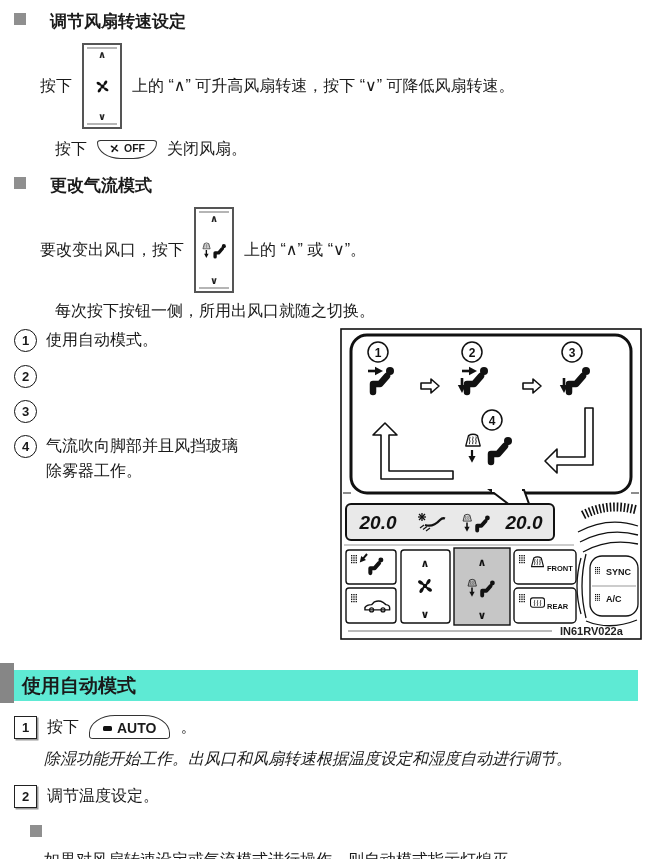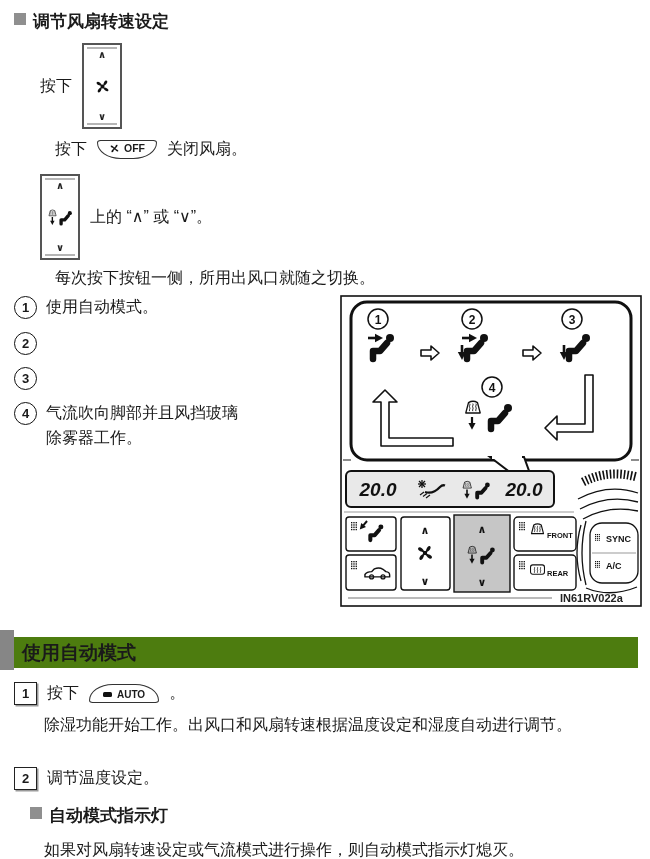--- a/index.html
+++ b/index.html
@@ -3,58 +3,58 @@
 <meta charset="utf-8">
 <style>
   html,body{margin:0;padding:0;}
   body{
     width:650px;height:859px;background:#fff;color:#1a1a1a;
     font-family:"Liberation Sans","DejaVu Sans",sans-serif;
     font-size:16px;overflow:hidden;
   }
   .page{padding:10px 4px 0 0;}
   
-  .sq-heading{display:flex;align-items:flex-start;gap:7px;font-weight:bold;font-size:17px;margin:0 0 10px 14px;}
+  .sq-heading{display:flex;align-items:flex-start;gap:24px;font-weight:bold;font-size:17px;margin:0 0 10px 14px;}
   .sq-heading .sq{width:12px;height:12px;background:#8f8f8f;margin-top:3px;flex:none;}
   .sq-heading.indent2{margin-left:30px;}
   
   .irow{display:flex;align-items:center;gap:10px;margin-left:40px;}
   .irow.deep{margin-left:55px;}
   .plain{margin:0 0 12px 55px;}
   
   .vbtn{width:36px;height:72px;border:2px solid #555;background:#fff;display:inline-flex;flex-direction:column;
         align-items:center;justify-content:space-between;padding:5px 0;position:relative;flex:none;}
   .vbtn::before,.vbtn::after{content:"";position:absolute;left:3px;right:3px;height:2px;background:#b5b5b5;}
   .vbtn::before{top:2px;} .vbtn::after{bottom:2px;}
   .vbtn .caret{font-size:10px;font-weight:bold;color:#222;line-height:1;}
   
   .off-pill{display:inline-flex;align-items:center;gap:4px;border:1.6px solid #333;background:#fff;
             border-radius:4px 4px 26px 26px / 3px 3px 18px 18px;padding:1px 11px 4px;flex:none;justify-content:center;}
   .off-pill .lbl{font-size:10.5px;font-weight:bold;}
   .auto-pill{display:inline-flex;align-items:center;gap:5px;border:1.6px solid #333;background:#fff;
              border-radius:26px 26px 4px 4px / 18px 18px 3px 3px;padding:4px 13px 2px;flex:none;}
   .auto-pill .ind{width:9px;height:5px;background:#111;border-radius:1.5px;}
-  .auto-pill .lbl{font-size:10px;font-weight:bold;}
+  .auto-pill .lbl{font-size:14px;font-weight:bold;}
   
   .cols{display:flex;align-items:flex-start;margin-top:6px;}
   .leftcol{width:340px;flex:none;padding-left:14px;box-sizing:border-box;}
   .numitem{display:flex;gap:9px;margin-bottom:11px;}
   .circ{width:21px;height:21px;border:1.6px solid #111;border-radius:50%;flex:none;
         display:flex;align-items:center;justify-content:center;font-size:13px;font-weight:bold;margin-top:1px;}
   .numitem .txt{width:202px;line-height:1.55;}
   .diagram{width:302px;flex:none;}
   
-  .section-bar{position:relative;background:#4d7c0f;height:31px;margin:26px 8px 14px 0;
+  .section-bar{position:relative;background:#5eead4;height:31px;margin:26px 8px 14px 0;
                display:flex;align-items:center;padding-left:22px;font-weight:bold;font-size:19px;}
   .section-bar::before{content:"";position:absolute;left:0;top:-7px;width:14px;height:40px;background:#868686;}
   
   .step{display:flex;align-items:center;gap:10px;margin:0 0 8px 14px;}
   .stepnum{width:21px;height:21px;border:1.5px solid #222;box-shadow:1.5px 1.5px 0 #9a9a9a;flex:none;
            display:flex;align-items:center;justify-content:center;font-size:13px;font-weight:bold;}
-  .step-detail{margin:0 0 30px 44px;line-height:1.5;}
+  .step-detail{margin:0 0 14px 44px;line-height:1.5;font-style:italic;}
   .bodytext{margin:0 0 6px 44px;line-height:1.65;}
   svg text{font-family:"Liberation Sans","DejaVu Sans",sans-serif;}
   .defs-holder{position:absolute;width:0;height:0;}
 </style>
 </head>
 <body>
 
 <svg class="defs-holder" aria-hidden="true">
   <defs>
     <g id="gperson">
@@ -141,35 +141,41 @@
 
   <div class="irow" style="margin-bottom:10px;">
     <span>按下</span>
     <span class="vbtn">
       <span class="caret">∧</span>
       <svg width="17" height="17" viewBox="0 0 16 16">
           <use href="#gfan"></use>
         </svg>
       <span class="caret">∨</span>
     </span>
+    <span>上的 “∧” 可升高风扇转速，按下 “∨” 可降低风扇转速。</span>
   </div>
 
   <div class="irow deep" style="margin-bottom:14px;">
     <span>按下</span>
     <span class="off-pill">
       <svg width="11" height="11" viewBox="0 0 16 16">
           <use href="#gfan"></use>
         </svg>
       <span class="lbl">OFF</span>
     </span>
     <span>关闭风扇。</span>
   </div>
 
+  <div class="sq-heading">
+    <span class="sq"></span>
+    <span>更改气流模式</span>
+  </div>
 
   <div class="irow" style="margin-bottom:8px;">
+    <span>要改变出风口，按下</span>
     <span class="vbtn">
       <span class="caret">∧</span>
       <svg width="27" height="18" viewBox="0 0 31 21">
           <use href="#gmodefd" transform="translate(1,1)"></use>
         </svg>
       <span class="caret">∨</span>
     </span>
     <span>上的 “∧” 或 “∨”。</span>
   </div>
 
@@ -321,17 +327,16 @@
   </div>
   <p class="step-detail">除湿功能开始工作。出风口和风扇转速根据温度设定和湿度自动进行调节。</p>
 
   <div class="step" style="margin-bottom:14px;">
     <span class="stepnum">2</span>
     <span>调节温度设定。</span>
   </div>
 
   <div class="sq-heading indent2">
     <span class="sq"></span>
-    <span>自动模式指示灯</span>
   </div>
   <p class="bodytext">如果对风扇转速设定或气流模式进行操作，则自动模式指示灯熄灭。</p>
 
 </div>
 
 </body></html>

